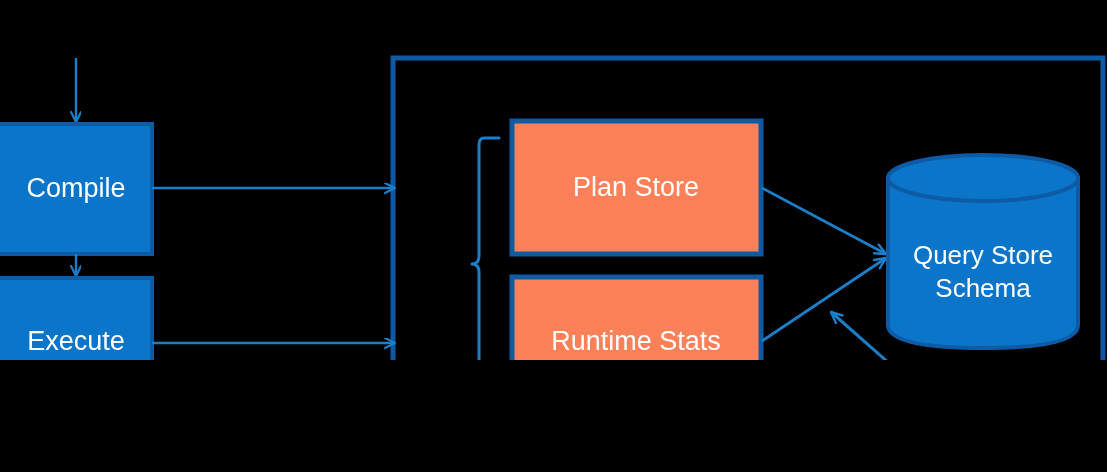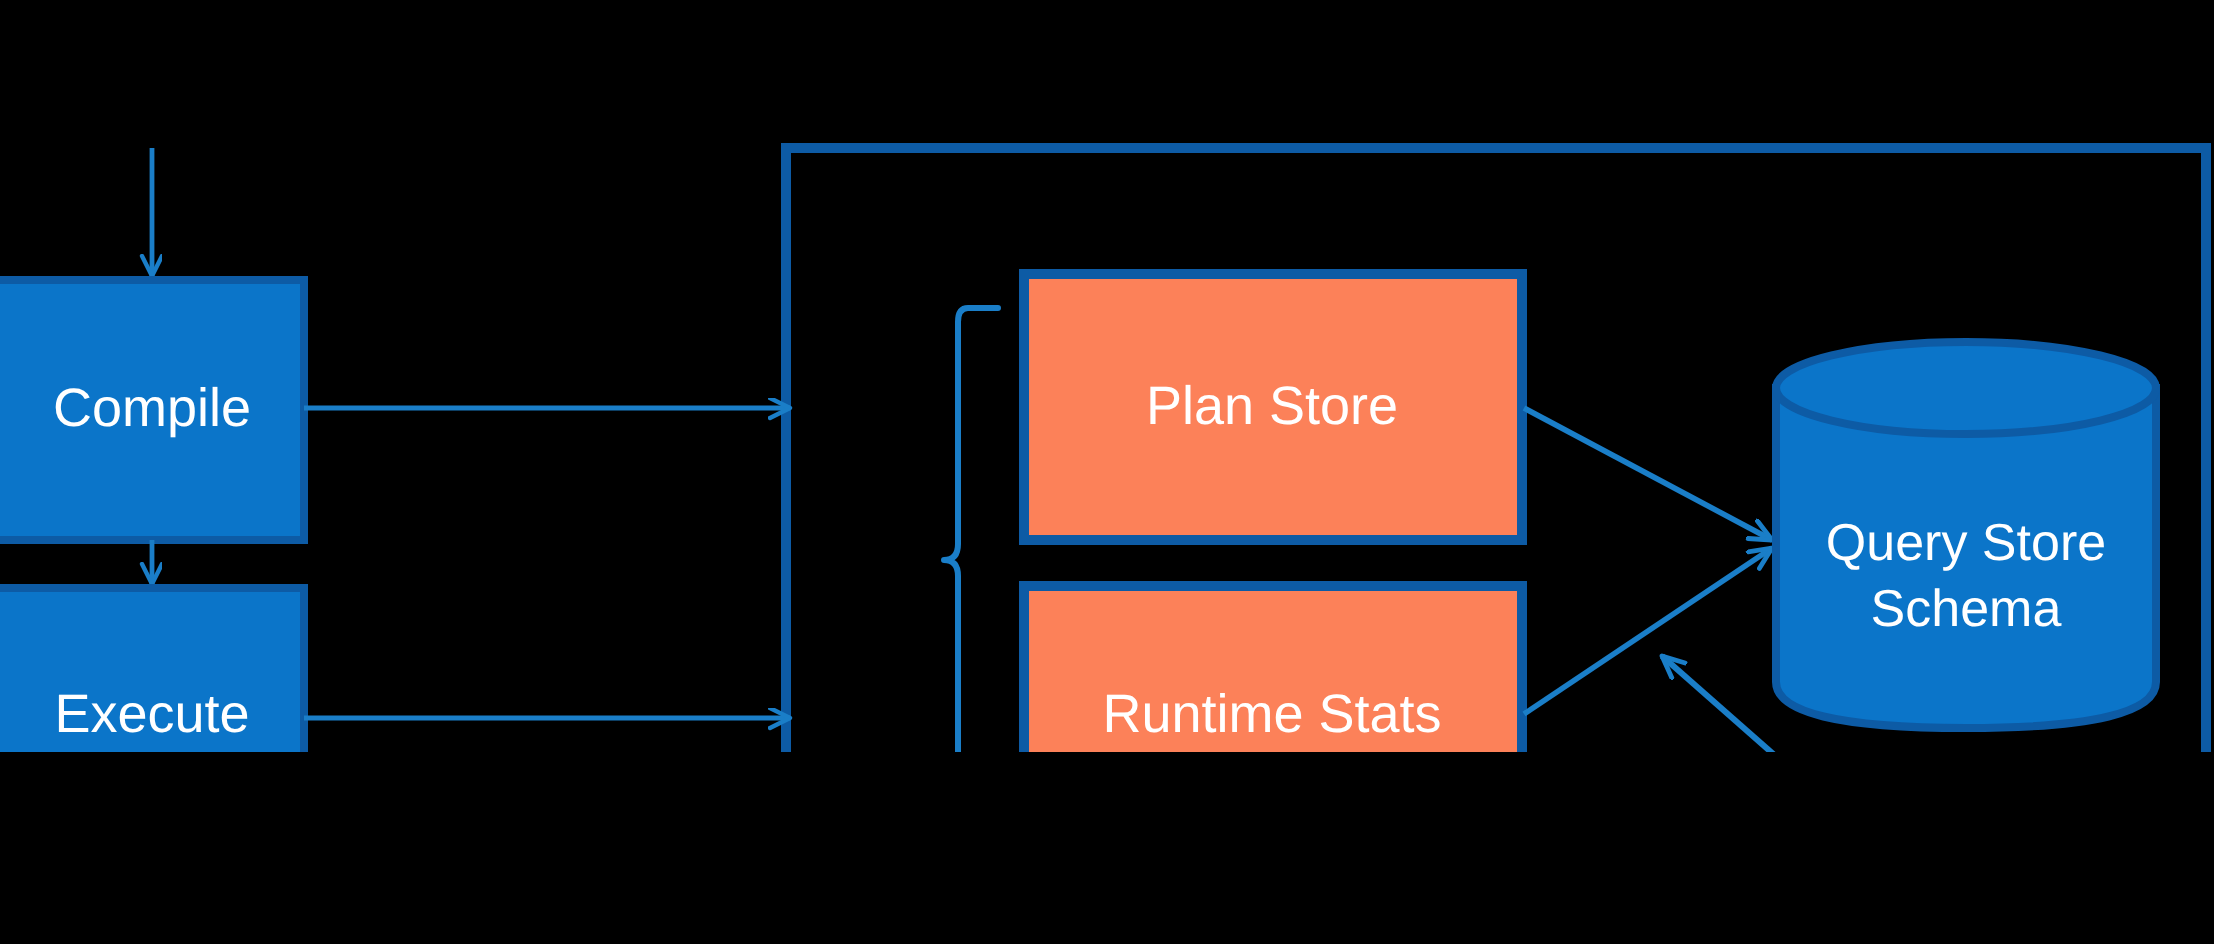--- a/index.html
+++ b/index.html
@@ -7,21 +7,20 @@
     padding: 0;
     background: #000000;
   }
   #canvas {
     position: relative;
     width: 1107px;
     height: 360px;
     background: #000000;
     overflow: hidden;
     font-family: "Liberation Sans", sans-serif;
-    margin-top: 16px;
   }
   svg#diagram {
     position: absolute;
     left: 0;
     top: 0;
     width: 1107px;
     height: 472px;
     display: block;
   }
   .node-label {

